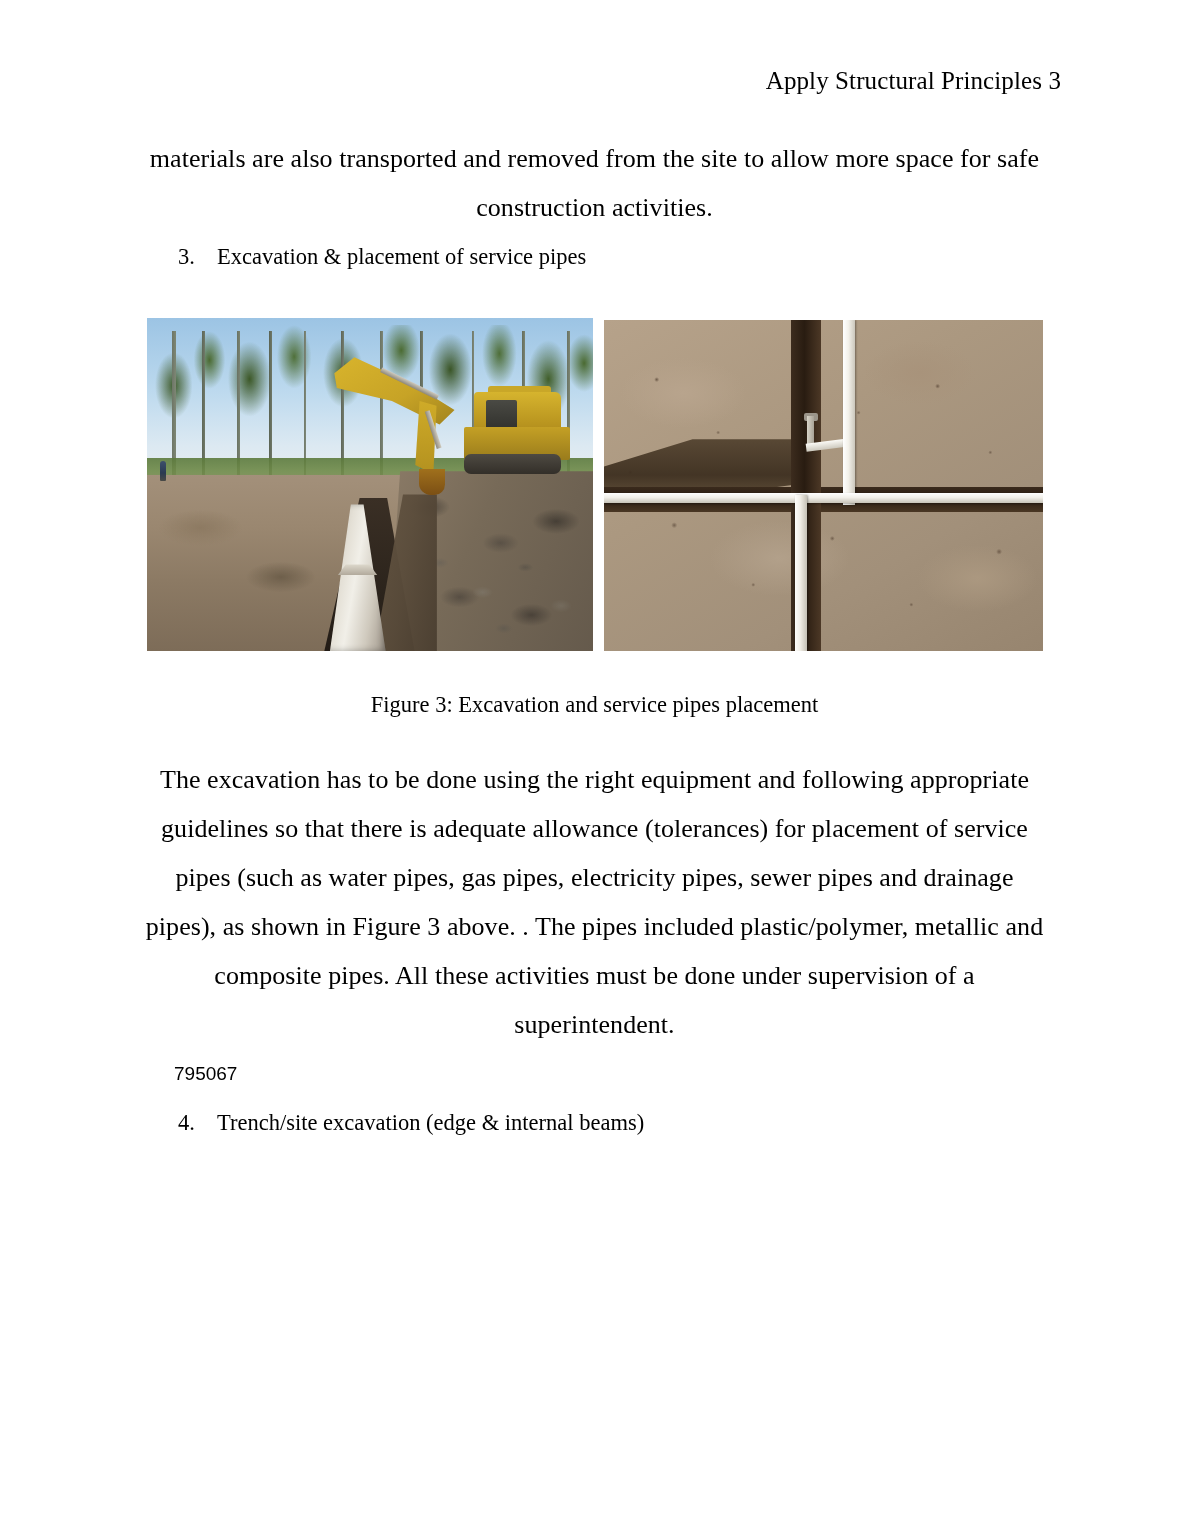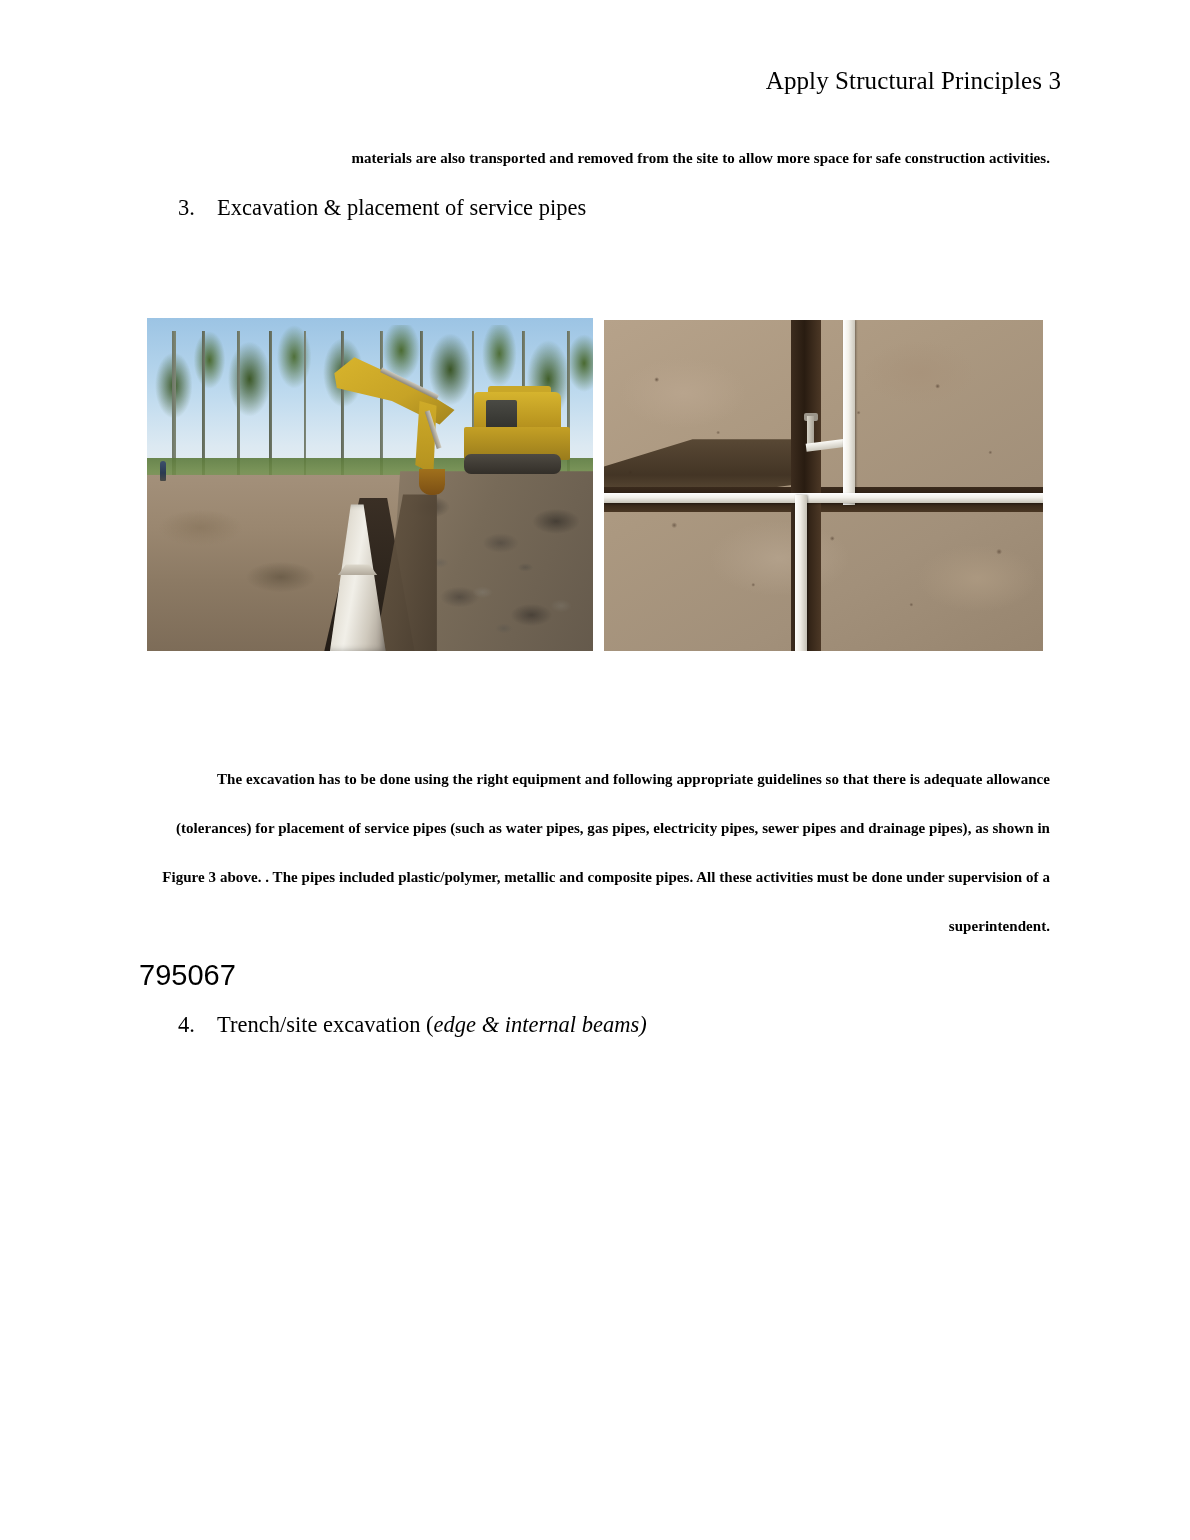--- a/index.html
+++ b/index.html
@@ -38,45 +38,43 @@
   
   .content {
     position: absolute;
     top: 134px;
     left: 139px;
     width: 911px;
   }
 
   p.body-par {
     margin: 0 0 0 0;
-    font-size: 15px;
+    font-size: 26px;
     line-height: 49px;
-    text-align: right;
+    text-align: center;
     letter-spacing: .05px;
-    font-weight: bold;
   }
 
   
   .list-item {
     position: relative;
     font-size: 22.5px;
     line-height: 49px;
     padding-left: 39px;
     margin-left: 39px;
   }
   .list-item .marker {
     position: absolute;
     left: 0;
     top: 0;
   }
   .list-item .item-text {
     display: inline;
   }
   .ital {
-    font-style: italic;
   }
 
   
   .figure-row {
     position: absolute;
     top: 318px;
     left: 147px;
     width: 896px;
     height: 333px;
     display: flex;
@@ -337,22 +335,23 @@
     top: 690px;
     left: 139px;
     width: 911px;
     text-align: center;
     font-size: 22.5px;
     line-height: 30px;
   }
 
   .block-795067 {
     font-family: "Liberation Sans", "DejaVu Sans", sans-serif;
-    font-size: 29px;
+    font-size: 19px;
     line-height: 49px;
+    margin-left: 35px;
   }
 </style>
 </head>
 <body>
 
 <div class="page">
 
   <div class="doc-header">Apply Structural Principles 3</div>
 
   <div class="content">
@@ -404,20 +403,21 @@
       <div class="pvc-elbow"></div>
       <div class="pvc-riser"></div>
       <div class="pvc-stub"></div>
       <div class="pvc-v"></div>
       <div class="pvc-h"></div>
       <div class="pvc-v2"></div>
     </div>
 
   </div>
 
+  <div class="figure-caption">Figure 3: Excavation and service pipes placement</div>
 
   <div class="content" style="top: 755px;">
 
     <p class="body-par">The excavation has to be done using the right equipment and following appropriate guidelines so that there is adequate allowance (tolerances) for placement of service pipes (such as water pipes, gas pipes, electricity pipes, sewer pipes and drainage pipes), as shown in Figure 3 above. . The pipes included plastic/polymer, metallic and composite pipes. All these activities must be done under supervision of a superintendent.</p>
 
     <div class="block-795067">795067</div>
 
     <div class="list-item">
       <span class="marker">4.</span>
       <span class="item-text">Trench/site excavation (</span><span class="ital">edge &amp; internal beams)</span>

